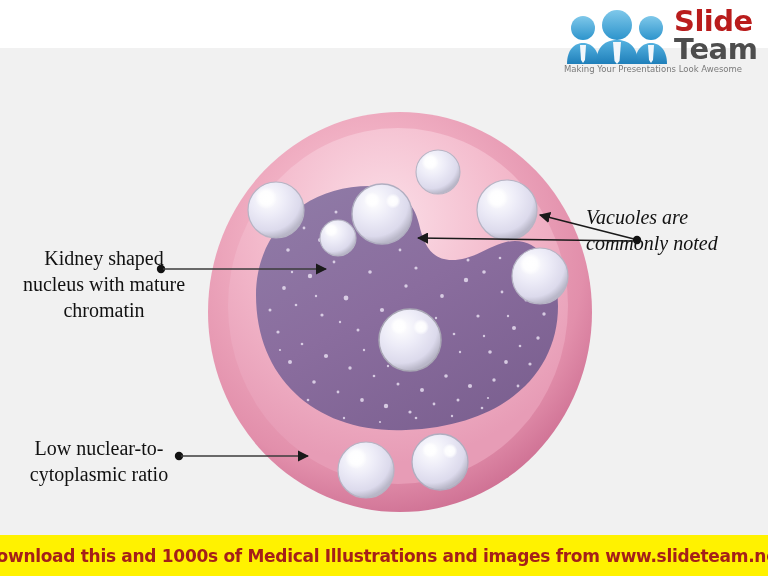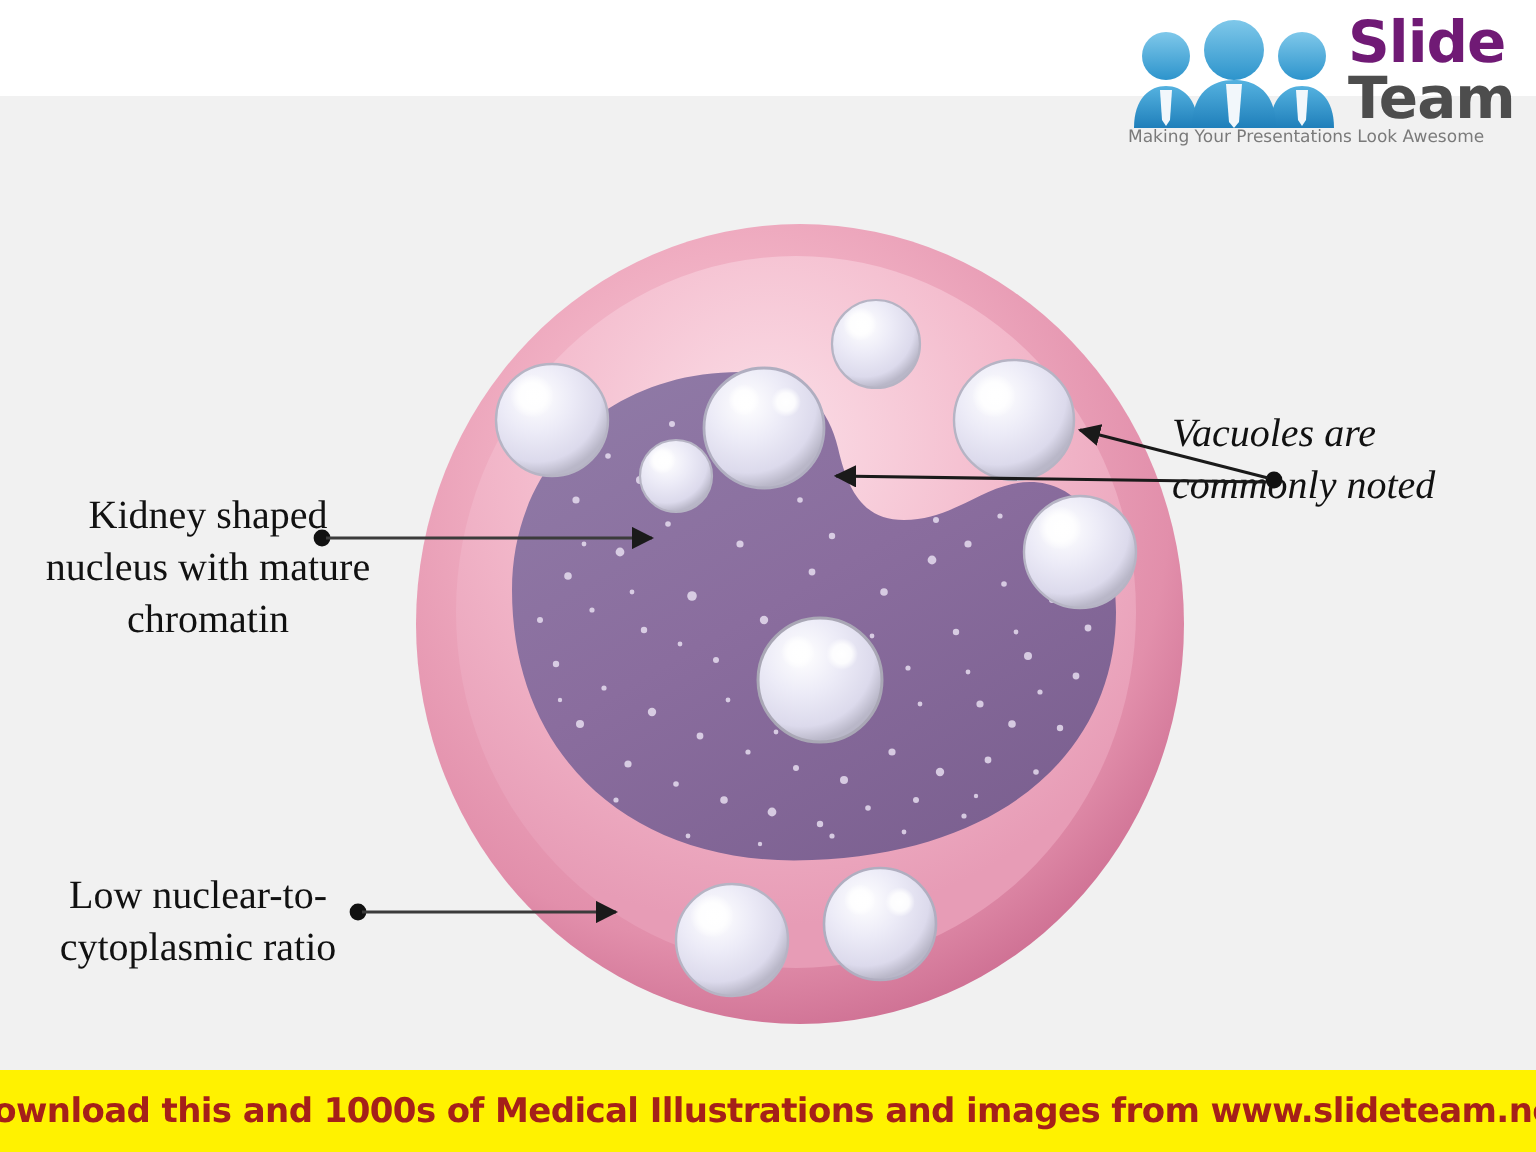--- a/index.html
+++ b/index.html
@@ -52,21 +52,21 @@
   }
   .logo-slide, .logo-team {
     position: absolute;
     left: 0;
     font-family: "DejaVu Sans", sans-serif;
     font-weight: bold;
     font-size: 29px;
     line-height: 30px;
     letter-spacing: -0.5px;
   }
-  .logo-slide { top: 2px;  color: #701a75; }
+  .logo-slide { top: 2px;  color: #b91c1c; }
   .logo-team  { top: 30px; color: #4d4d4d; }
   .logo-tag {
     position: absolute;
     left: 6px; top: 60px;
     width: 200px;
     font-family: "DejaVu Sans", sans-serif;
     font-size: 8.5px;
     color: #7a7a7a;
     white-space: nowrap;
   }

